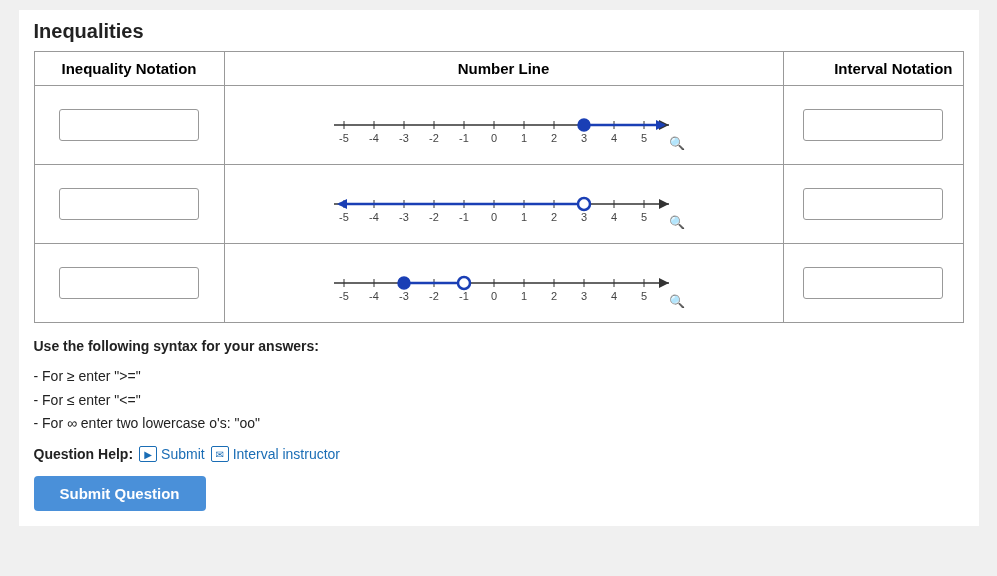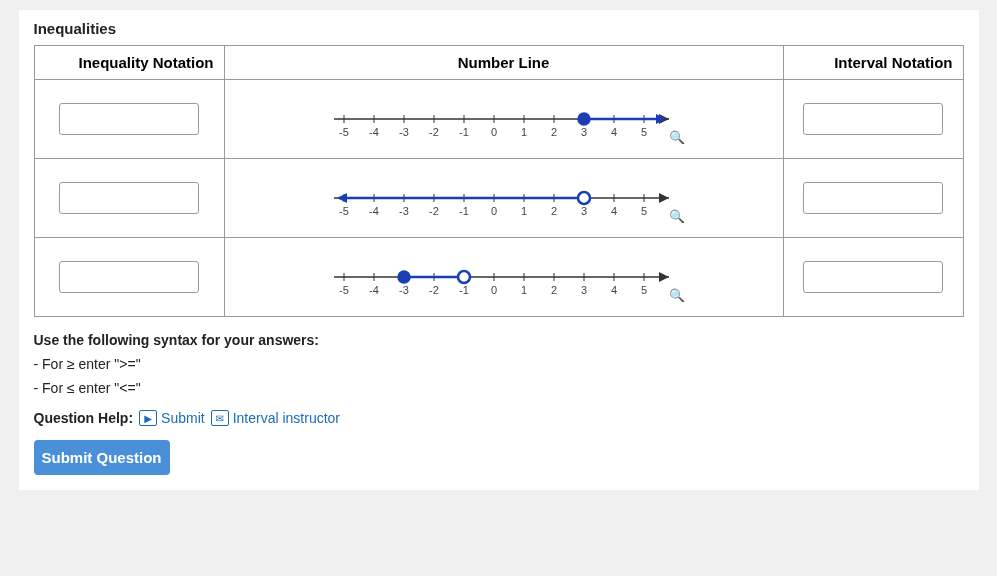--- a/index.html
+++ b/index.html
@@ -11,42 +11,42 @@
       align-items: flex-start;
       padding: 10px;
       min-height: 576px;
     }
     .container {
       background: #fff;
       width: 960px;
       padding: 10px 15px 15px;
     }
     .page-title {
-      font-size: 15px;
+      font-size: 20px;
       font-weight: bold;
       margin-bottom: 8px;
       color: #222;
     }
     table {
       width: 100%;
       border-collapse: collapse;
       margin-bottom: 12px;
     }
     th, td {
       border: 1px solid #999;
       padding: 8px 10px;
       vertical-align: middle;
     }
     th {
       background: #fff;
       font-weight: bold;
       font-size: 15px;
       text-align: center;
     }
-    .col-inequality { width: 190px; text-align: right; }
+    .col-inequality { width: 190px; }
     .col-numberline { width: auto; }
     .col-interval { width: 180px; text-align: right; }
 
     .input-box {
       border: 1px solid #999;
       border-radius: 3px;
       width: 140px;
       height: 32px;
       padding: 4px 6px;
       font-size: 14px;
@@ -82,21 +82,21 @@
 
     .syntax-section {
       font-size: 14px;
       color: #222;
       margin-bottom: 10px;
       line-height: 1.7;
     }
     .syntax-section .title {
       font-weight: bold;
       display: block;
-      margin-bottom: 0;
+      margin-bottom: 6px;
     }
 
     .question-help {
       display: flex;
       align-items: flex-start;
       gap: 6px;
       font-size: 14px;
       margin-bottom: 14px;
       color: #222;
     }
@@ -120,21 +120,21 @@
       justify-content: center;
       font-size: 10px;
       color: #1a6db5;
     }
 
     .submit-btn {
       background: #4a90d9;
       color: #fff;
       border: none;
       border-radius: 4px;
-      padding: 9px 8px;
+      padding: 9px 26px;
       font-size: 15px;
       font-weight: bold;
       cursor: pointer;
     }
 
     .td-inequality { text-align: center; }
     .td-interval { text-align: center; }
   </style>
 </head>
 <body>
@@ -312,20 +312,23 @@
 
   
   <div class="syntax-section">
     <span class="title">Use the following syntax for your answers:</span>
     <div>
       <span>- For ≥  enter "&gt;="</span>
     </div>
     <div>
       <span>- For ≤  enter "&lt;="</span>
     </div>
+    <div>
+      <span>- For ∞ enter two lowercase o's: "oo"</span>
+    </div>
   </div>
 
   
   <div class="question-help">
     <span class="label">Question Help:</span>
     <a class="help-btn" href="#">
       <span class="icon-box">▶</span>
       <span>Submit</span>
     </a>
     <a class="help-btn" href="#">

